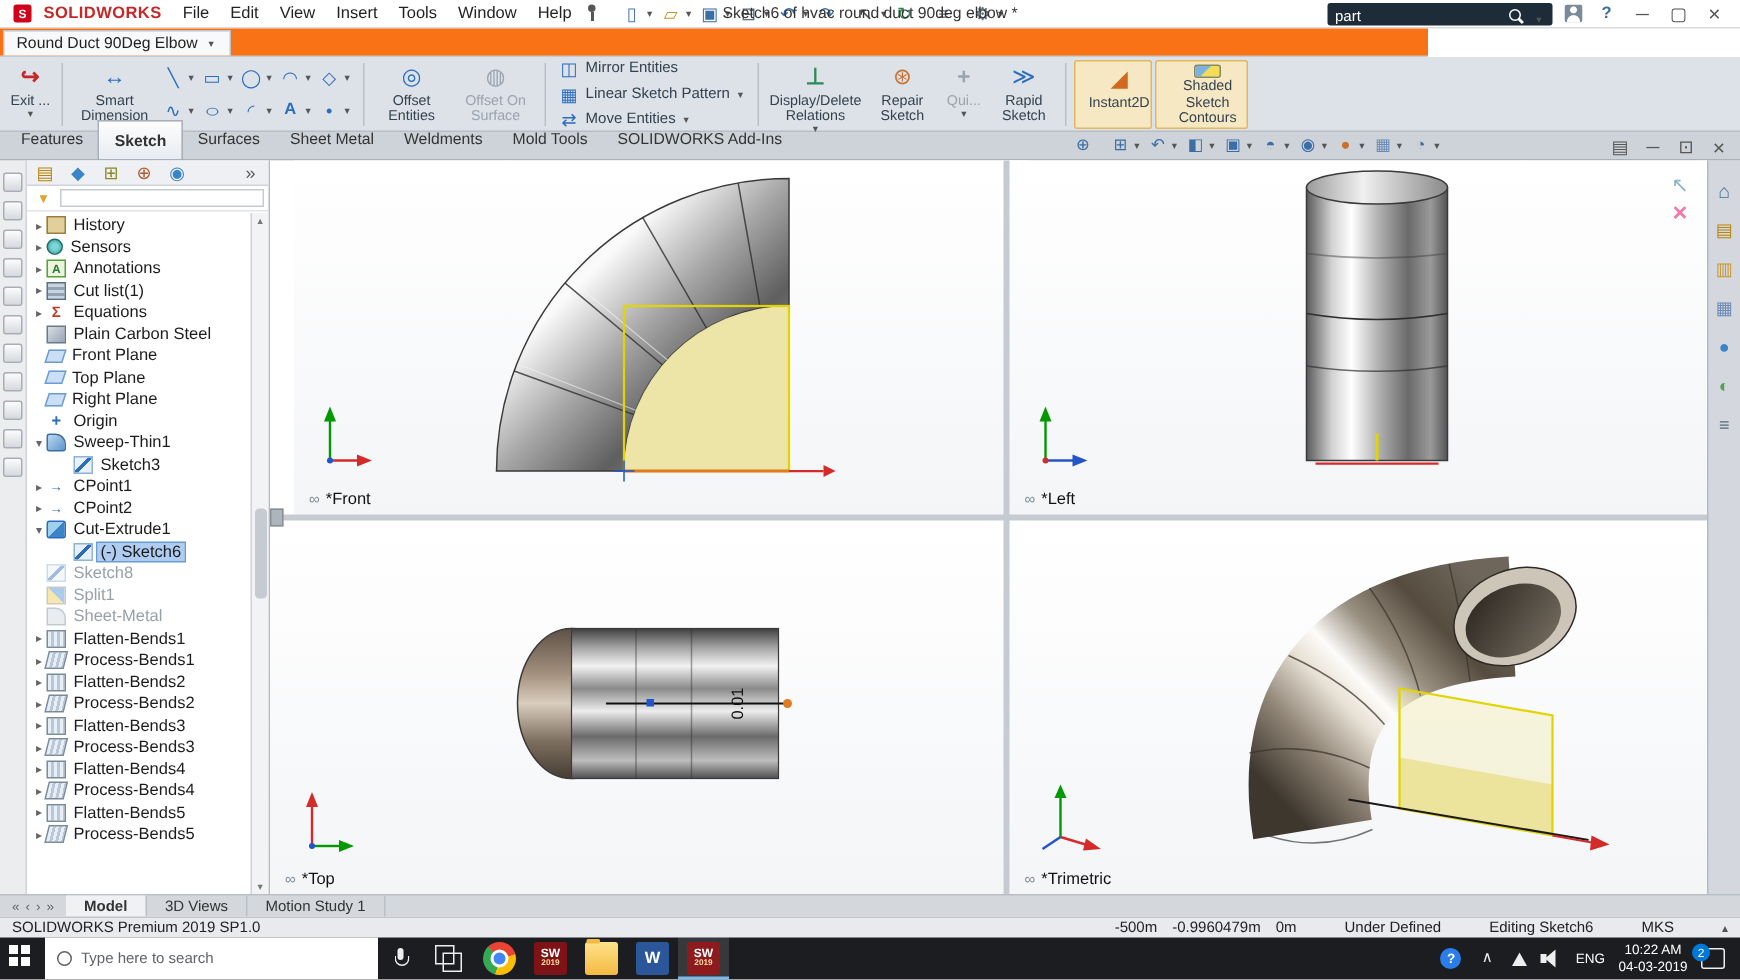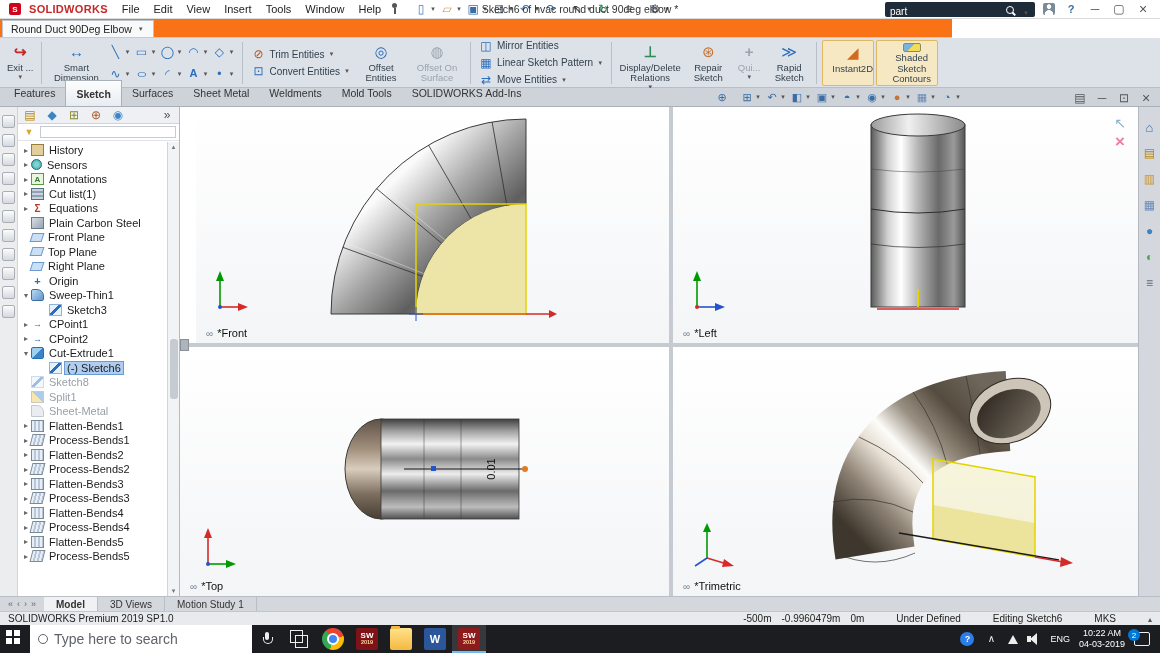--- a/index.html
+++ b/index.html
@@ -201,21 +201,21 @@
   .sb-right{margin-left:auto;display:flex;align-items:center;gap:32px;}
   .sb-coords{display:flex;gap:10px;}
   .status-caret::before{content:"▴";color:#555;font-size:8px;}
 
   
   .taskbar{position:absolute;left:0;top:625px;width:1160px;height:28px;background:#1b1d20;display:flex;align-items:center;color:#eee;}
   .start-btn{width:30px;height:28px;display:flex;align-items:center;justify-content:center;}
   .start-grid{width:6px;height:6px;background:#fff;box-shadow:8px 0 #fff,0 8px #fff,8px 8px #fff;margin:-6px 6px 6px -6px;}
   .tsearch{width:222px;height:28px;background:#fff;display:flex;align-items:center;gap:6px;padding:0 8px;}
   .tsearch-circle{width:10px;height:10px;border:1.5px solid #5f6368;border-radius:50%;flex:none;}
-  .tsearch-input{border:none;outline:none;flex:1;font-size:14px;color:#444;background:transparent;}
+  .tsearch-input{border:none;outline:none;flex:1;font-size:10px;color:#444;background:transparent;}
   .tsearch-input::placeholder{color:#5f6368;}
   .mic-icon{position:relative;width:14px;height:16px;margin:0 8px;}
   .mic-icon::before{content:"";position:absolute;left:5px;top:1px;width:4px;height:8px;background:#eee;border-radius:2px;}
   .mic-icon::after{content:"";position:absolute;left:3px;top:6px;width:8px;height:6px;border:1px solid #eee;border-top:none;border-radius:0 0 5px 5px;}
   .tapps{display:flex;align-items:center;}
   .tapp{width:34px;height:28px;display:flex;align-items:center;justify-content:center;}
   .tapp.active{background:rgba(255,255,255,.12);box-shadow:inset 0 -2px 0 #76b9ed;}
   .tapp-ic{width:22px;height:22px;display:flex;flex-direction:column;align-items:center;justify-content:center;border-radius:2px;position:relative;font-weight:bold;}
   .tapp-label{font-size:8px;line-height:1;} .tapp-sub{font-size:5.5px;line-height:1;}
   .task-view-icon::before{content:"";position:absolute;left:2px;top:2px;width:11px;height:11px;border:1.5px solid #eee;background:#1b1d20;}
@@ -391,32 +391,20 @@
           <span class="gl text-icon"></span>
           <span class="caret"></span>
         </span>
 
         <span class="ecell">
           <span class="gl point-icon"></span>
           <span class="caret"></span>
         </span>
       </div>
     <div class="rsep"></div>
-    <div class="rstack">
-      <div class="rmed">
-        <span class="gl trim-entities-icon"></span>
-        <span>Trim Entities</span>
-        <span class="caret"></span>
-      </div>
-      <div class="rmed">
-        <span class="gl convert-entities-icon"></span>
-        <span>Convert Entities</span>
-        <span class="caret"></span>
-      </div>
-    </div>
     <div class="rbtn" style="width:52px">
       <span class="gl offset-entities-icon"></span>
       <span class="rlabel">Offset Entities</span>
     </div>
     <div class="rbtn disabled" style="width:56px">
       <span class="gl offset-surface-icon"></span>
       <span class="rlabel">Offset On Surface</span>
     </div>
     <div class="rsep"></div>
     <div class="rstack">

